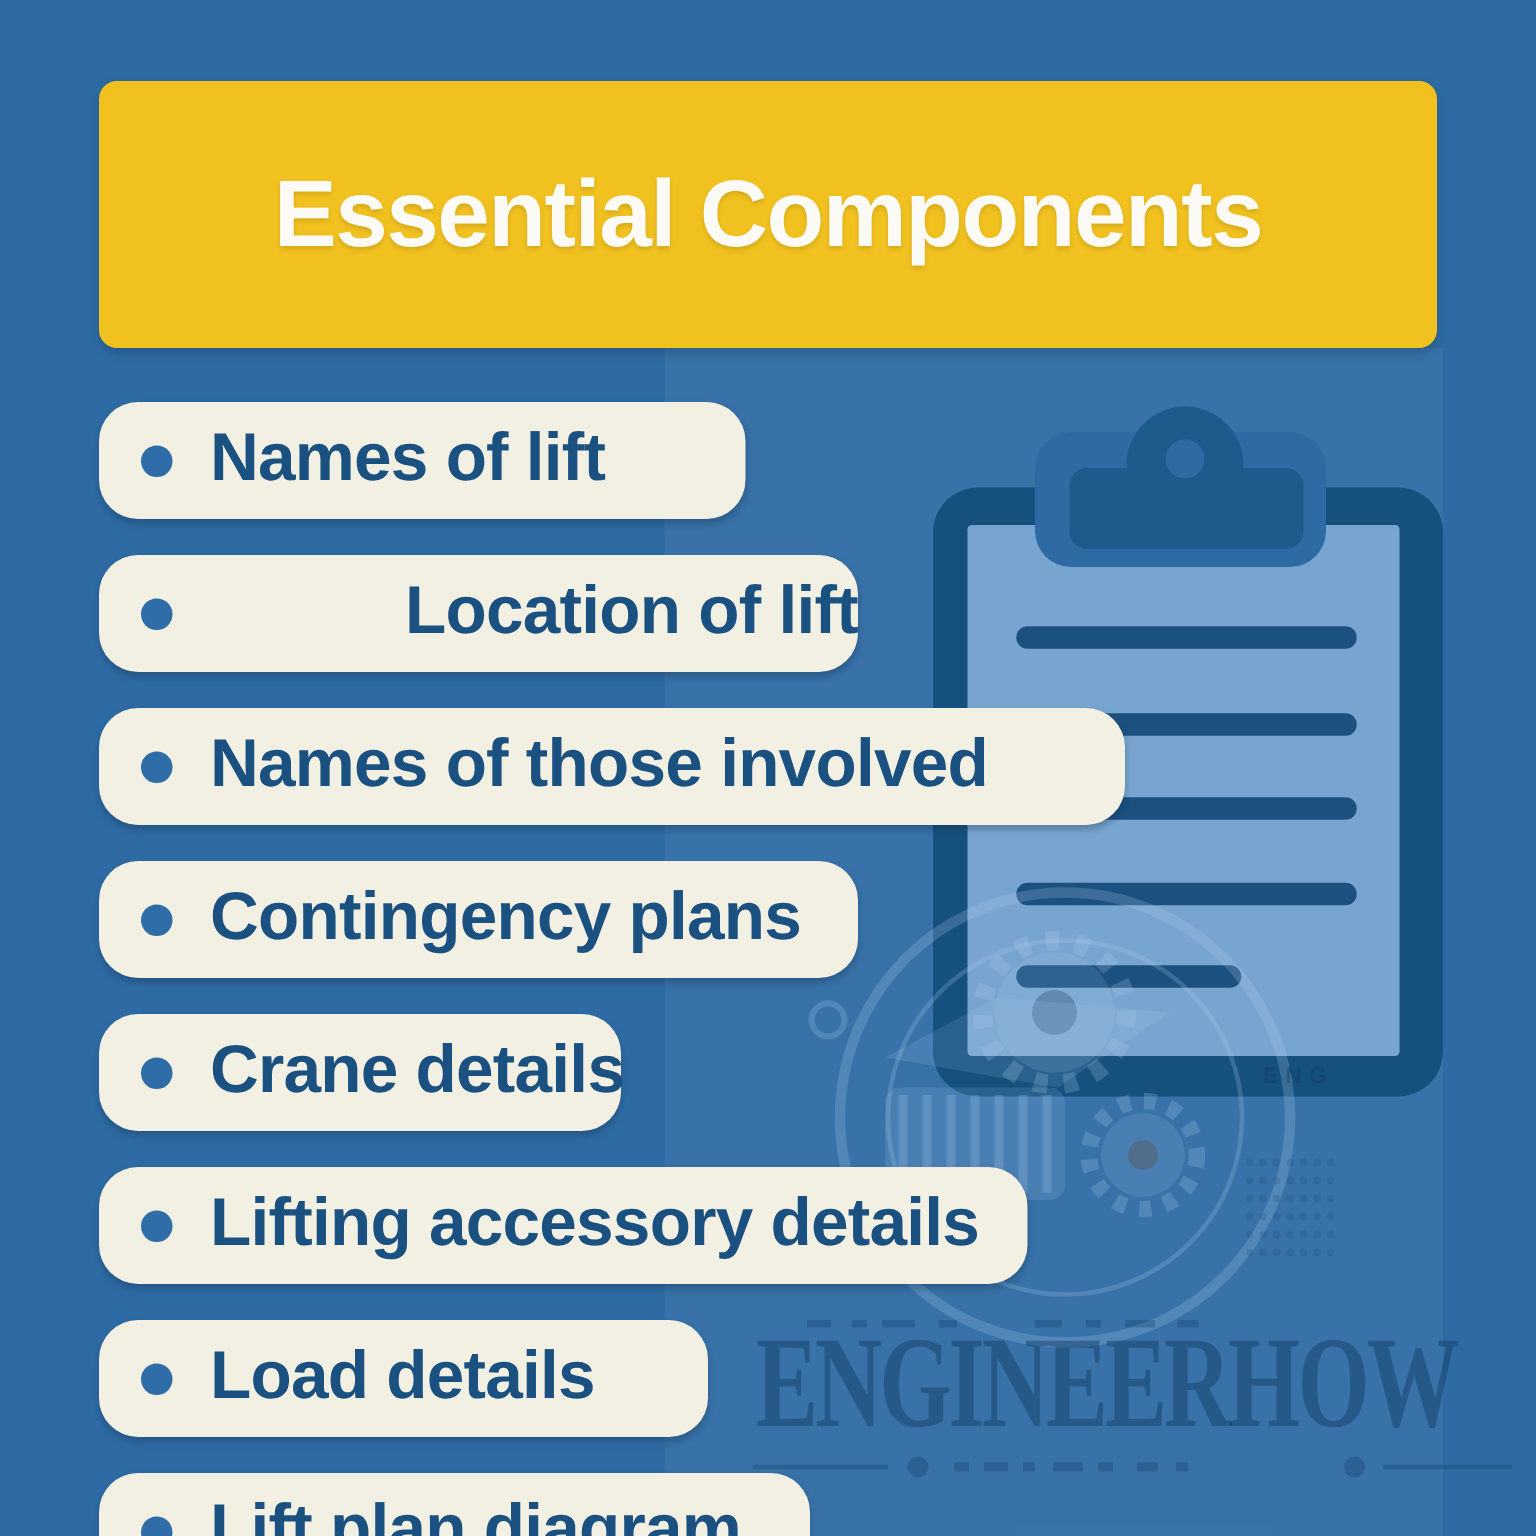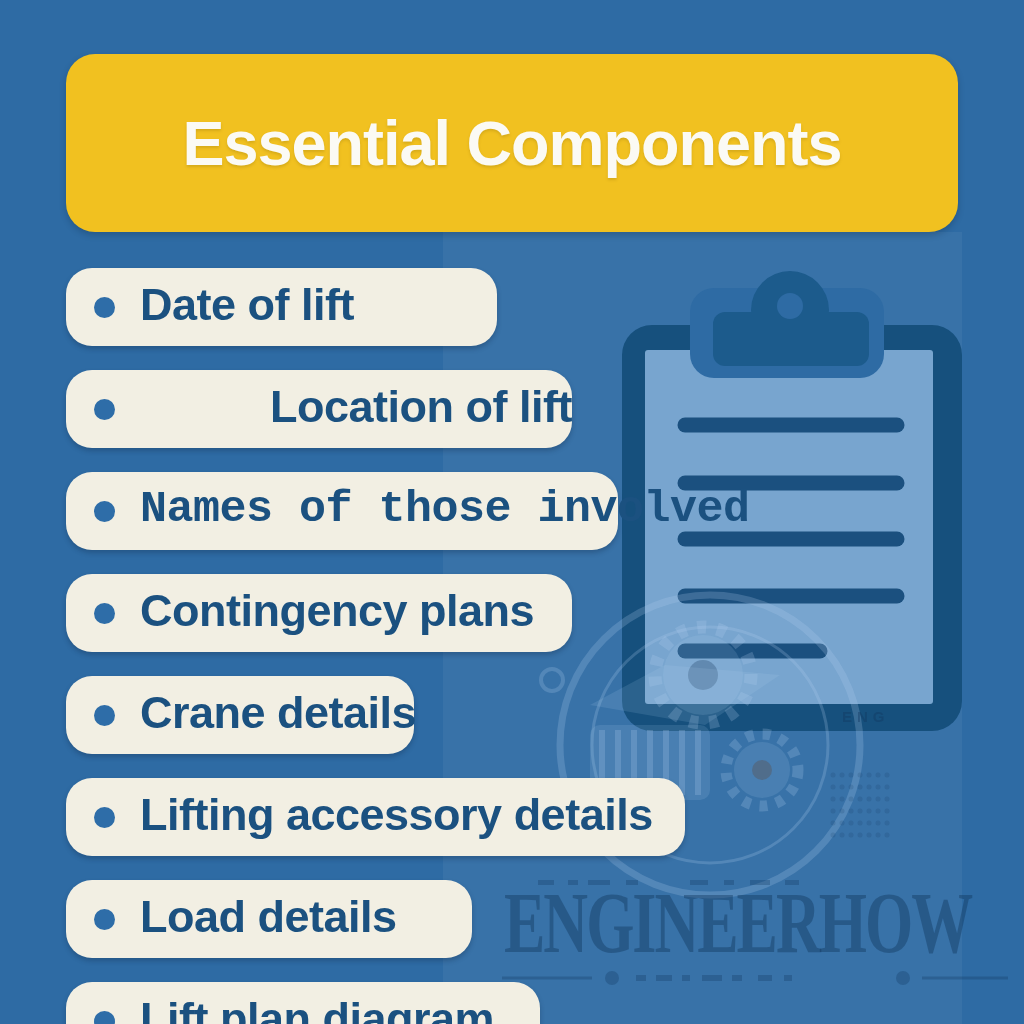--- a/index.html
+++ b/index.html
@@ -31,42 +31,42 @@
     letter-spacing:5px;fill:rgba(18,56,95,0.40);}
   .wm-brand{
     position:absolute;left:504px;top:874px;
     font-family:"Liberation Serif",serif;font-weight:700;font-size:62px;
     letter-spacing:-2px;color:rgba(16,54,92,0.42);
     transform:scaleY(1.40);transform-origin:left top;white-space:nowrap;
   }
   
   .banner{
     position:absolute;left:66px;top:54px;width:892px;height:178px;
-    background:var(--color-banner,#F1C120);border-radius:29px;
+    background:var(--color-banner,#F1C120);border-radius:12px;
     display:flex;flex-direction:column;align-items:center;justify-content:center;
     box-shadow:0 3px 6px rgba(10,30,50,0.25);
   }
   .banner .t1,.banner .t2{
     color:var(--color-banner_text,#FBFAF4);
     font-size:63px;font-weight:800;line-height:76px;letter-spacing:-1px;
     text-shadow:0 2px 3px rgba(120,90,0,0.22);white-space:nowrap;
   }
   
   .list{
     position:absolute;left:66px;top:268px;
     display:flex;flex-direction:column;gap:24px;
   }
   .item{
     height:78px;background:var(--color-card,#F2EFE3);border-radius:26px;
     display:flex;align-items:center;padding-left:28px;box-sizing:border-box;
     box-shadow:0 3px 5px rgba(15,40,70,0.30);
   }
   .item:nth-of-type(1){width:431px;}
   .item:nth-of-type(2){width:506px;justify-content:space-between;}
-  .item:nth-of-type(3){width:552px;font-family:Liberation Mono, monospace;}
+  .item:nth-of-type(3){width:684px;}
   .item:nth-of-type(4){width:506px;}
   .item:nth-of-type(5){width:348px;}
   .item:nth-of-type(6){width:619px;}
   .item:nth-of-type(7){width:406px;}
   .item:nth-of-type(8){width:474px;}
   .dot{
     width:21px;height:21px;border-radius:50%;
     background:var(--color-bullet,#2E6DA8);margin-right:25px;flex:0 0 auto;
   }
   .lbl{
@@ -197,21 +197,21 @@
 
 <div class="wm-brand">ENGINEERHOW</div>
 
 <div class="banner">
   <div class="t1">Essential Components</div>
 </div>
 
 <div class="list">
   <div class="item">
     <span class="dot"></span>
-    <span class="lbl">Date of lift</span>
+    <span class="lbl">Names of lift</span>
   </div>
   <div class="item">
     <span class="dot"></span>
     <span class="lbl">Location of lift</span>
   </div>
   <div class="item">
     <span class="dot"></span>
     <span class="lbl">Names of those involved</span>
   </div>
   <div class="item">

